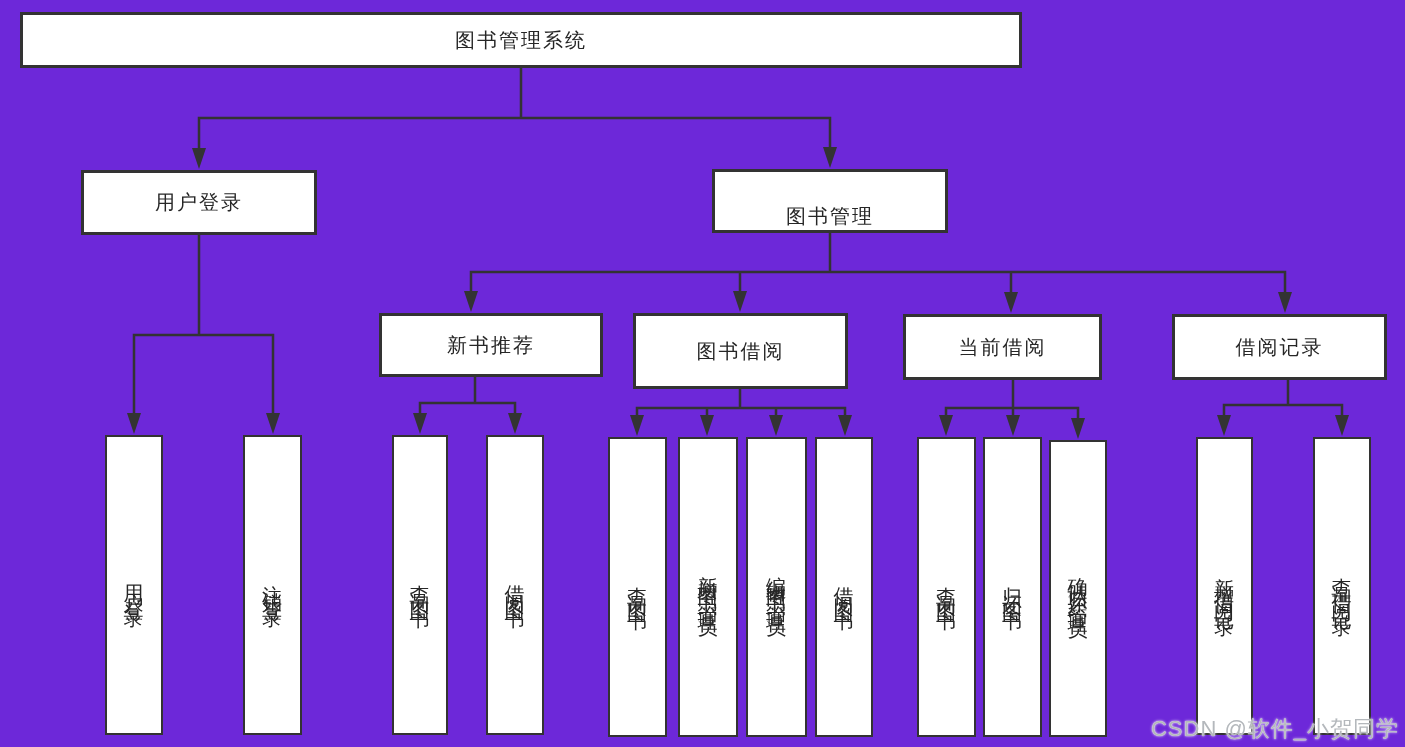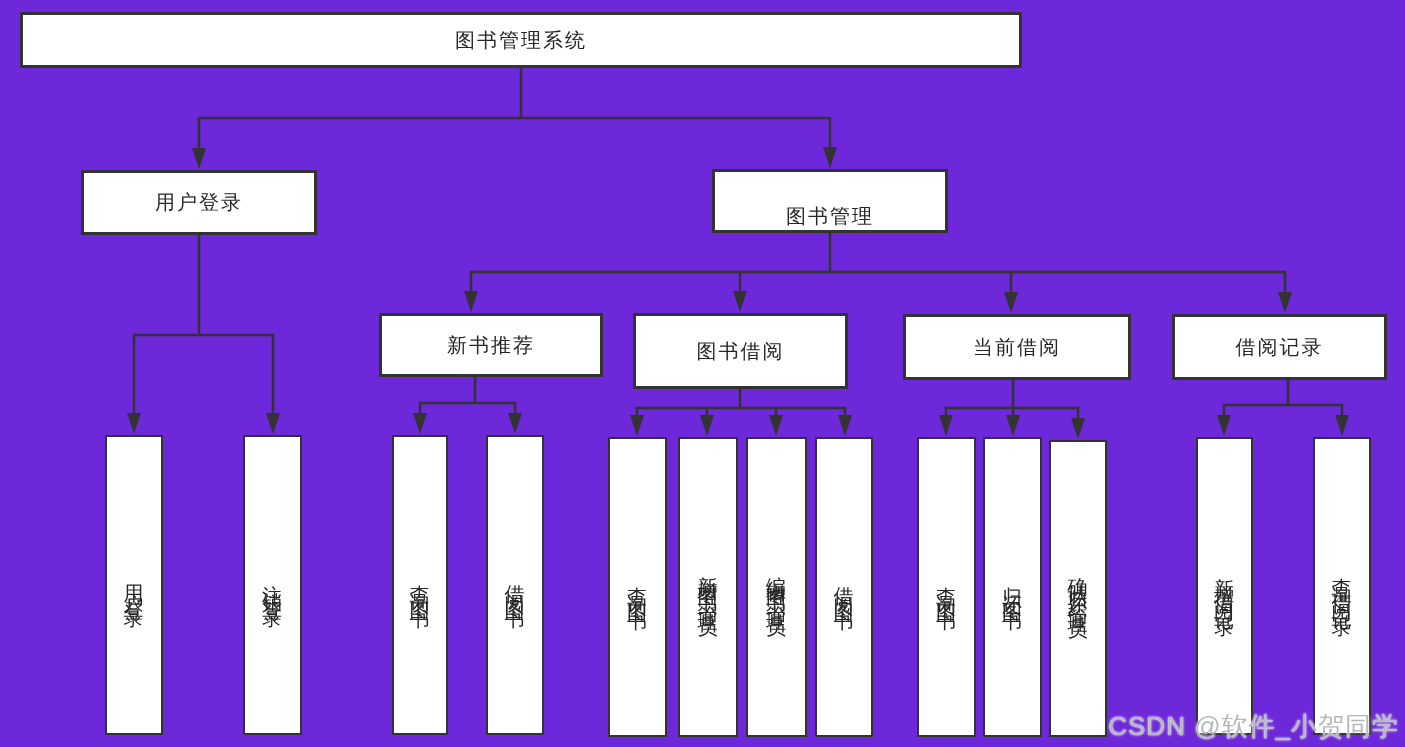--- a/index.html
+++ b/index.html
@@ -44,21 +44,21 @@
     font-size: 20px;
     letter-spacing: 8px;
     line-height: 1;
     z-index: 2;
   }
   #watermark {
     position: absolute;
     right: 6px;
     bottom: 3px;
     z-index: 3;
-    font-size: 26px;
+    font-size: 22px;
     color: #b4b8bc;
     letter-spacing: 1px;
     text-shadow: 0 0 3px #ffffff, 0 0 1px #ffffff;
     white-space: nowrap;
   }
 </style>
 </head>
 <body>
 
 <div id="stage">
@@ -120,21 +120,21 @@
   <div class="hbox" style="left:712px; top:169px; width:236px; height:64px;align-items:flex-end;">
     <span>图书管理</span>
   </div>
 
   <div class="hbox" style="left:363px; top:313px; width:224px; height:64px;margin-left:16px;">
     <span>新书推荐</span>
   </div>
   <div class="hbox" style="left:633px; top:313px; width:215px; height:76px;">
     <span>图书借阅</span>
   </div>
-  <div class="hbox" style="left:903px; top:314px; width:228px; height:66px;">
+  <div class="hbox" style="left:903px; top:314px; width:199px; height:66px;">
     <span>当前借阅</span>
   </div>
   <div class="hbox" style="left:1172px; top:314px; width:215px; height:66px;">
     <span>借阅记录</span>
   </div>
 
   <div class="vbox" style="left:105px; top:435px; width:58px; height:300px;">
     <span>用户登录</span>
   </div>
   <div class="vbox" style="left:243px; top:435px; width:59px; height:300px;">

